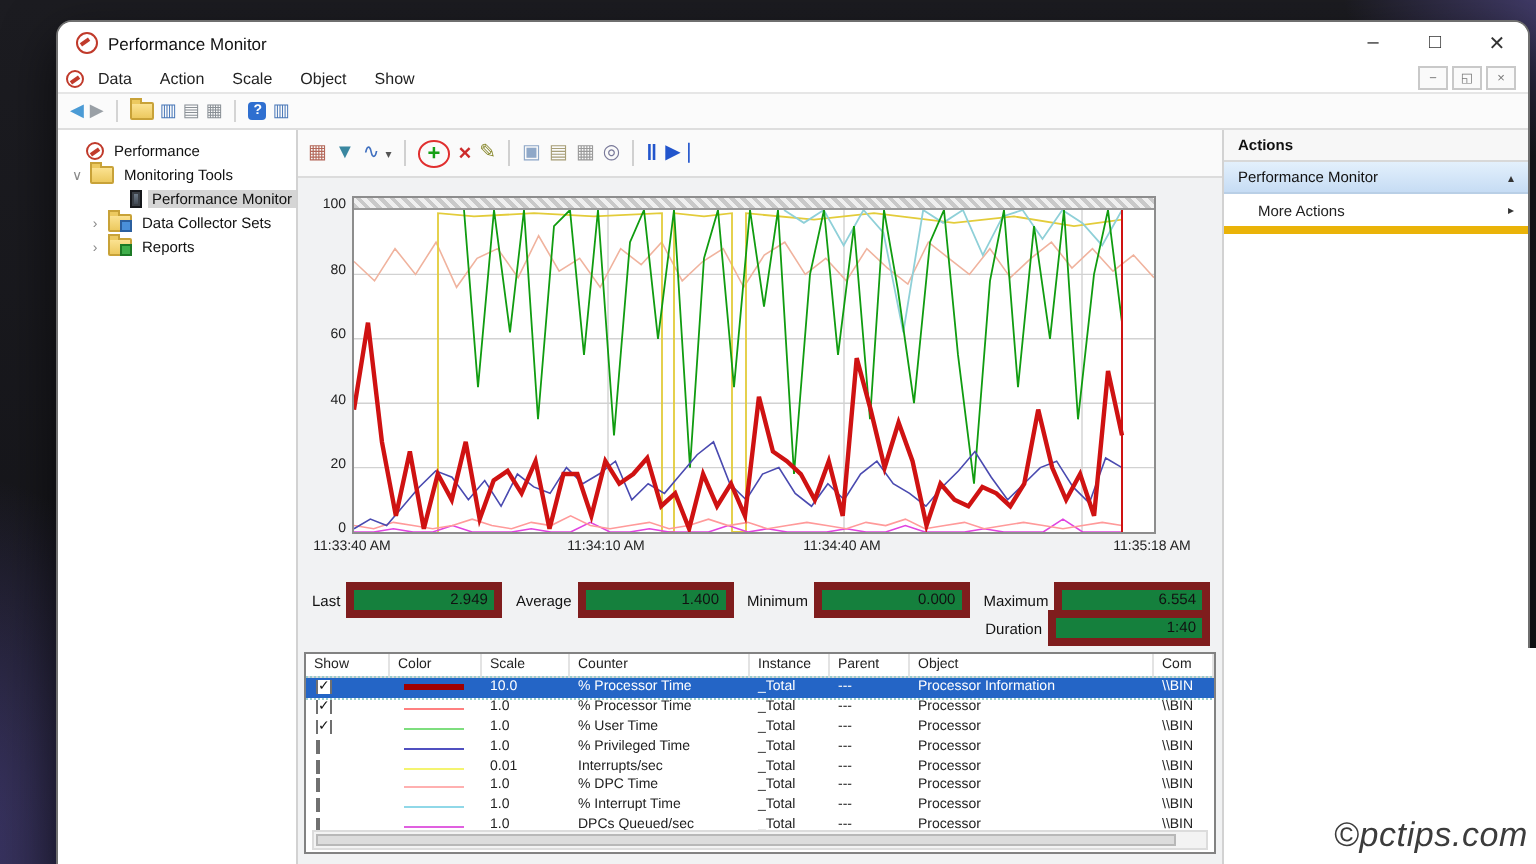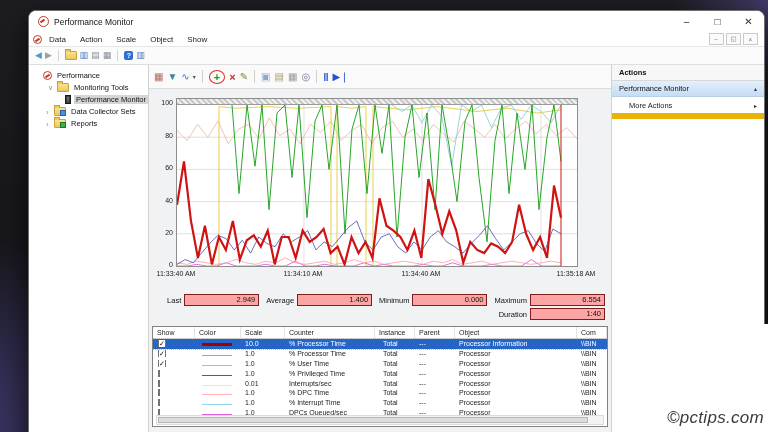--- a/index.html
+++ b/index.html
@@ -53,38 +53,38 @@
   .chartzone{position:relative;height:192px;}
   .ylab{position:absolute;width:24px;text-align:right;font-size:7px;color:#222;}
   .plot{position:absolute;left:27px;top:9px;width:400px;height:167px;background:#fff;border:1px solid #8d8d8d;box-sizing:content-box;}
   .hatch{height:5px;border-bottom:1px solid #9a9a9a;background:repeating-linear-gradient(45deg,#c9c9c9 0 2px,#efefef 2px 4px);}
   .plot svg{display:block;width:400px;height:161px;}
   .xlab{position:absolute;top:181px;font-size:7px;color:#222;transform:translateX(-50%);white-space:nowrap;}
   
   .stats{margin-top:13px;padding-right:6px;}
   .srow{display:flex;justify-content:flex-end;align-items:center;height:12px;margin-bottom:2px;font-size:7.5px;color:#111;}
   .srow .sl{margin:0 3px 0 7px;text-align:center;}
-  .sbox{width:70px;height:10px;line-height:10px;border:1px solid #7f1d1d;background:#fca5a5;text-align:right;padding-right:3px;}
+  .sbox{width:70px;height:10px;line-height:10px;border:4px solid #7f1d1d;background:#15803d;text-align:right;padding-right:3px;}
   
   .ctable{position:relative;margin:6px 4px 0 3px;width:456px;height:101px;border:1px solid #828282;background:#fff;box-sizing:border-box;overflow:hidden;}
   .thead{display:flex;height:11px;border-bottom:1px solid #d9d9d9;}
   .th{font-size:7px;color:#222;padding-left:4px;border-right:1px solid #e3e3e3;display:flex;align-items:center;box-sizing:border-box;}
   .trow{display:flex;height:9.8px;align-items:center;font-size:7px;color:#222;}
   .trow.sel{background:#2465c6;color:#fff;outline:1px dotted #9cc;}
   .td{padding-left:4px;box-sizing:border-box;overflow:hidden;white-space:nowrap;}
   .cb{width:7px;height:7px;border:1px solid #707070;background:#fff;margin-left:5px;font-size:7px;line-height:6px;color:#111;text-align:center;}
   .swatch{height:1px;width:30px;margin-left:7px;}
   .swatch.thick{height:3px;}
   .hscroll{position:absolute;left:3px;right:3px;bottom:1px;height:8px;background:#f3f3f3;border:1px solid #dcdcdc;}
   .hthumb{position:absolute;left:1px;top:1px;bottom:1px;width:96%;background:#dcdcdc;border:1px solid #b8b8b8;}
   
   .actions{flex:1;background:#fff;display:flex;flex-direction:column;}
   .ahead{height:15px;line-height:15px;font-weight:bold;font-size:7.5px;padding-left:7px;background:#f7f7f7;border-bottom:1px solid #d8d8d8;color:#111;}
   .asec{height:15px;display:flex;align-items:center;justify-content:space-between;padding:0 7px;background:linear-gradient(#e3f0fc,#c6dcf4);border-bottom:1px solid #b9cfe6;font-size:7.5px;color:#111;}
-  .amore{height:16px;display:flex;align-items:center;justify-content:space-between;padding:0 7px 0 17px;font-size:7.5px;color:#222;border-bottom:6px solid #eab308;}
+  .amore{height:16px;display:flex;align-items:center;justify-content:space-between;padding:0 7px 0 17px;font-size:7.5px;color:#222;border-bottom:4px solid #eab308;}
   .tri{font-size:6px;color:#333;}
   
   .wmbox{position:absolute;left:698px;top:324px;width:70px;height:108px;background:#fff;z-index:8;}
   .watermark{position:absolute;right:4px;bottom:4px;z-index:9;font-size:17px;font-style:italic;color:#3c3c3c;letter-spacing:.3px;}
 </style>
 </head>
 <body>
 
 <div class="stage">
   <div class="window">
@@ -127,21 +127,21 @@
       </div>
 
     <div class="bodyrow">
 
       <div class="tree" id="treePane">
           <div class="titem" style="padding-left: 4px;">
             <span class="exp"></span>
             <span class="ic-perfmon" style="width: 7px; height: 7px; border-width: 1.3px;"></span>
             <span class="lab">Performance</span>
           </div>
-          <div class="titem" style="padding-left: 18px;">
+          <div class="titem" style="padding-left: 6px;">
             <span class="exp">∨</span>
             <span class="i-folder"></span>
             <span class="lab">Monitoring Tools</span>
           </div>
           <div class="titem sel" style="padding-left: 26px;">
             <span class="exp"></span>
             <span class="i-monitor"></span>
             <span class="lab">Performance Monitor</span>
           </div>
           <div class="titem" style="padding-left: 15px;">

